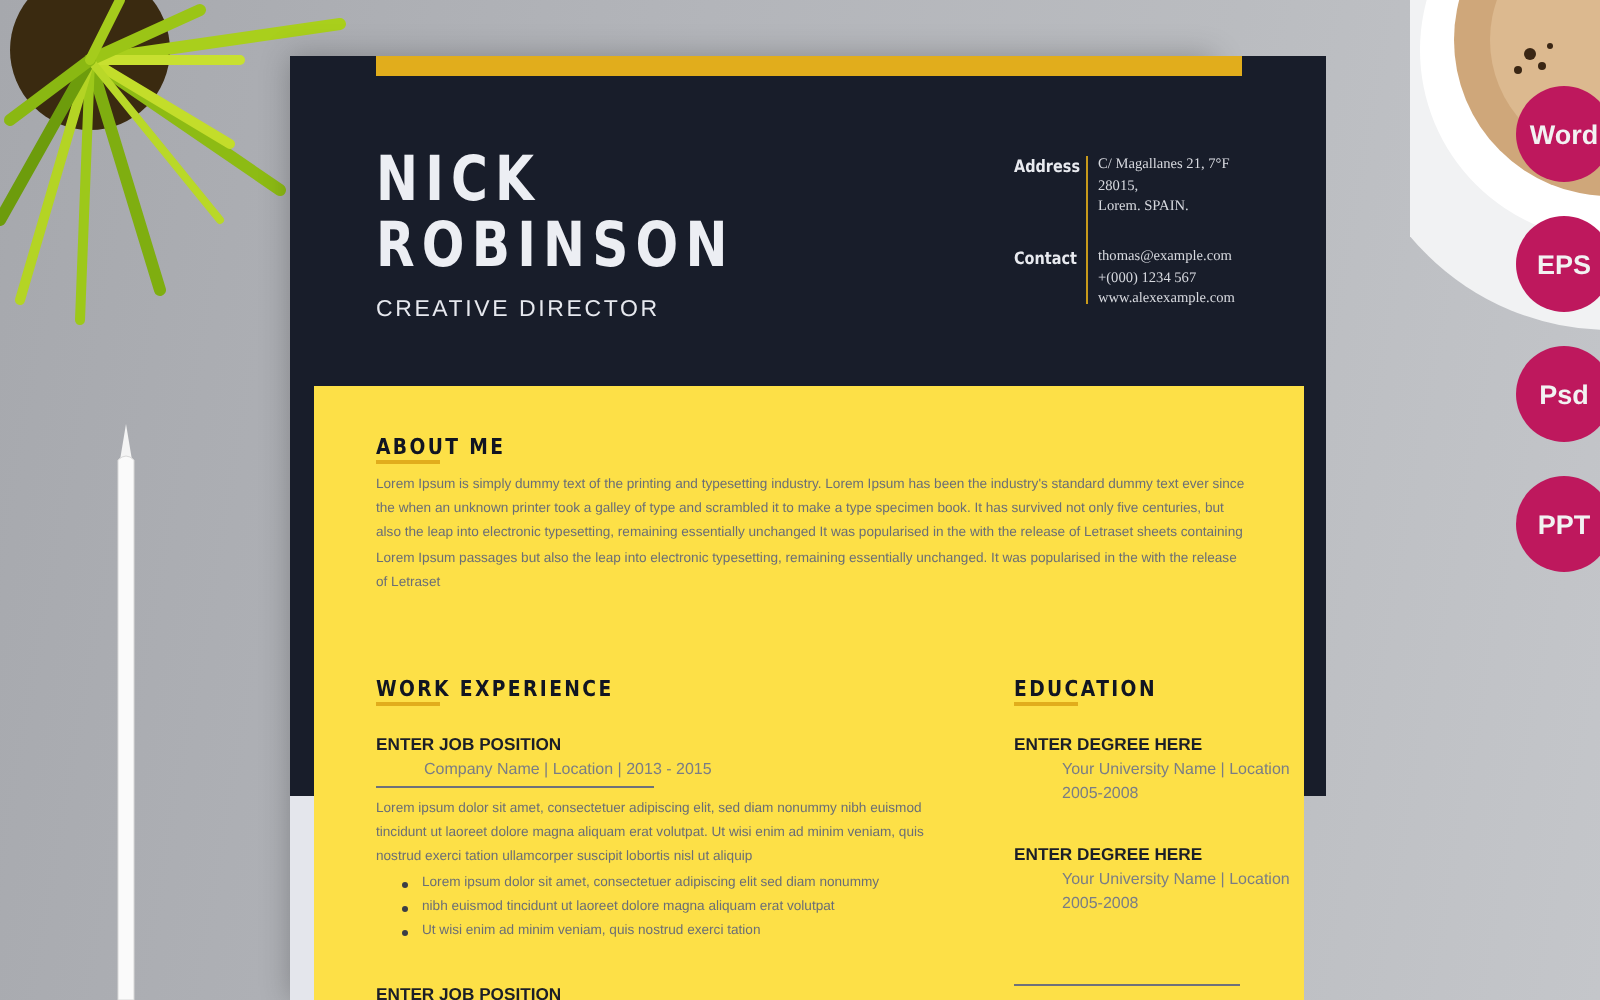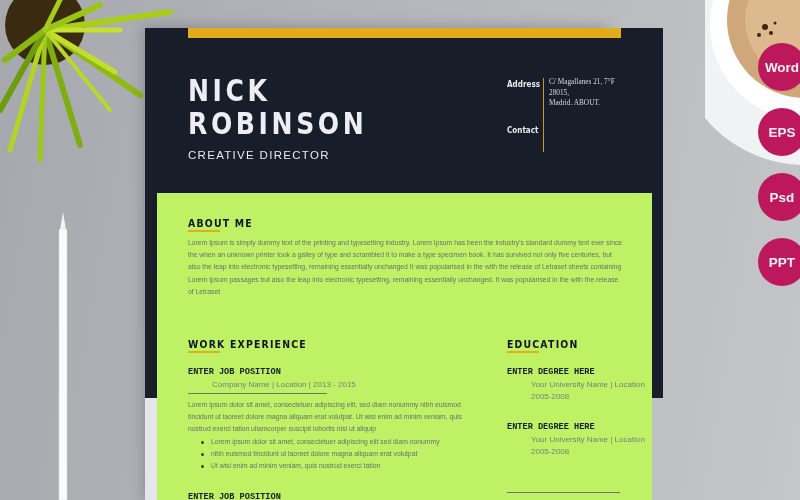--- a/index.html
+++ b/index.html
@@ -12,25 +12,25 @@
   .paper{position:absolute;left:145px;top:28px;width:462px;height:472px;background:#e4e6ec;
     box-shadow:0 0 14px rgba(0,0,0,0.25);}
   .dark{position:absolute;left:0;top:0;width:518px;height:370px;background:#181d2a;}
   .topbar{position:absolute;left:43px;top:0;width:433px;height:10px;background:#e1ad1c;}
   .name{position:absolute;left:43px;top:46px;color:#eceef3;font-weight:bold;font-size:31px;
     line-height:33px;letter-spacing:4px;font-family:"DejaVu Sans Condensed","DejaVu Sans",sans-serif;transform:scaleX(0.9);transform-origin:left;}
   .role{position:absolute;left:43px;top:121px;color:#e6e8ee;font-size:11.5px;letter-spacing:1.3px;}
   .clabel{position:absolute;left:362px;color:#e8eaef;font-size:8.5px;font-weight:bold;font-family:"DejaVu Sans",sans-serif;transform:scaleX(0.85);transform-origin:left;}
   .cline{position:absolute;left:398px;top:50px;width:1px;height:74px;background:#c89a1b;}
   .cval{position:absolute;left:404px;color:#d7d9df;font-size:7.3px;line-height:10.5px;font-family:Liberation Serif, serif;}
-  .panel{position:absolute;left:12px;top:165px;width:495px;height:307px;background:#bef264;}
+  .panel{position:absolute;left:12px;top:165px;width:495px;height:307px;background:#fde047;}
   .h{position:absolute;color:#111522;font-weight:bold;font-size:11px;letter-spacing:1.4px;font-family:"DejaVu Sans",sans-serif;transform:scaleX(0.85);transform-origin:left;}
   .ul{position:absolute;width:32px;height:2px;background:#e1ad1c;}
   .about{position:absolute;left:31px;top:44px;width:437px;color:#6b6e76;font-size:6.8px;line-height:12.2px;}
-  .jt{position:absolute;color:#1b1e28;font-weight:bold;font-size:8.6px;font-family:Liberation Mono, monospace;}
+  .jt{position:absolute;color:#1b1e28;font-weight:bold;font-size:8.6px;}
   .js{position:absolute;color:#7a7d85;font-size:8px;margin-left:24px;}
   .rule{position:absolute;height:1px;background:#6e717a;}
   .jd{position:absolute;left:31px;width:292px;color:#6b6e76;font-size:6.8px;line-height:12px;}
   .bul{position:absolute;left:54px;color:#6b6e76;font-size:6.8px;line-height:12px;}
   .bul span.dot{position:absolute;left:-10px;top:5px;width:3px;height:3px;border-radius:50%;background:#3b3e46;}
   .badge{position:absolute;left:736px;width:48px;height:48px;border-radius:50%;background:#be185d;color:#f2f2f2;
     font-weight:bold;font-size:13.5px;display:flex;align-items:center;justify-content:center;margin-left:22px;}
 </style>
 </head>
 <body>
@@ -77,21 +77,26 @@
       <div>ROBINSON</div>
     </div>
     <div class="role">CREATIVE DIRECTOR</div>
 
     <div class="clabel" style="top:51px">Address</div>
     <div class="clabel" style="top:97px">Contact</div>
     <div class="cline"></div>
     <div class="cval" style="top:49px">
       <div>C/ Magallanes 21, 7°F</div>
       <div>28015,</div>
-      <div>Madrid. ABOUT.</div>
+      <div>Lorem. SPAIN.</div>
+    </div>
+    <div class="cval" style="top:95px">
+      <div>thomas@example.com</div>
+      <div>+(000) 1234 567</div>
+      <div>www.alexexample.com</div>
     </div>
   </div>
 
   <div class="panel">
     <div class="h" style="left:31px;top:24px">ABOUT ME</div>
     <div class="ul" style="left:31px;top:37px"></div>
     <div class="about">Lorem Ipsum is simply dummy text of the printing and typesetting industry. Lorem Ipsum has been the industry's standard dummy text ever since the  when an unknown printer took a galley of type and scrambled it to make a type specimen book. It has survived not only five centuries, but also the leap into electronic typesetting, remaining essentially unchanged It was popularised in the with the release of Letraset sheets containing Lorem Ipsum passages but also the leap into electronic typesetting, remaining essentially unchanged. It was popularised in the  with the release of Letraset</div>
 
     <div class="h" style="left:31px;top:145px">WORK EXPERIENCE</div>
     <div class="ul" style="left:31px;top:158px"></div>

